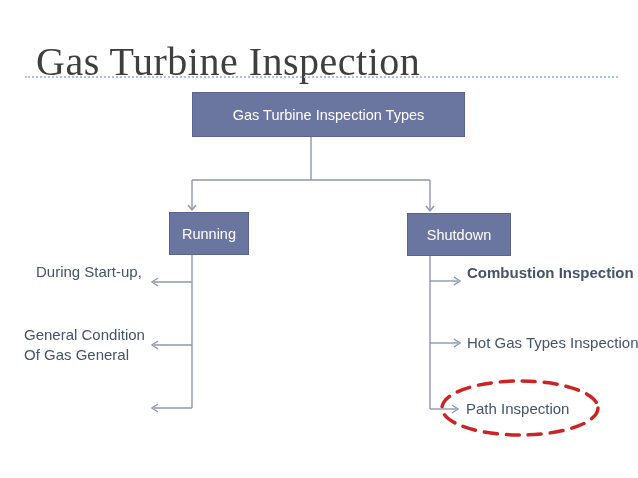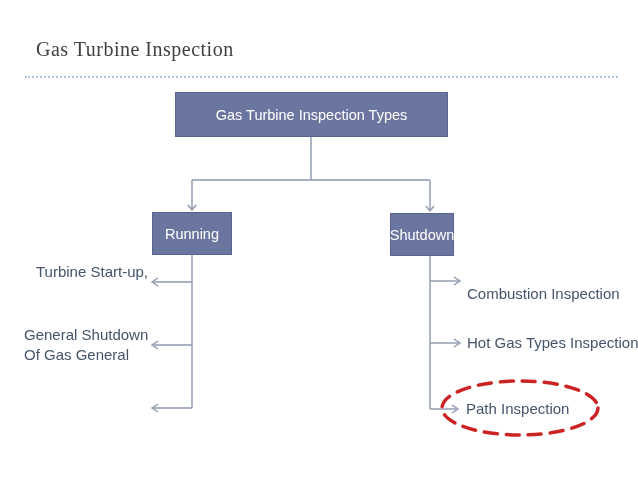--- a/index.html
+++ b/index.html
@@ -15,21 +15,21 @@
     font-family: "Liberation Sans", sans-serif;
     overflow: hidden;
   }
   .slide-title {
     position: absolute;
     left: 36px;
     top: 38px;
     margin: 0;
     font-family: "Liberation Serif", serif;
     font-weight: 400;
-    font-size: 20px;
+    font-size: 40px;
     letter-spacing: 0.5px;
     color: var(--title-text, #3f3f40);
     white-space: nowrap;
   }
   .title-divider {
     position: absolute;
     left: 25px;
     top: 76px;
     width: 593px;
     height: 0;
@@ -45,35 +45,36 @@
     position: absolute;
     display: flex;
     align-items: center;
     justify-content: center;
     background: var(--box-fill, #6b76a0);
     border: 1px solid var(--box-border, #59648f);
     color: var(--box-text, #ffffff);
     font-size: 14.5px;
     text-align: center;
     box-sizing: border-box;
+    margin-left: 17px;
   }
   .node-root     { left: 175px; top: 92px;  width: 273px; height: 45px; }
   .node-running  { left: 152px; top: 212px; width: 80px;  height: 43px; }
-  .node-shutdown { left: 390px; top: 213px; width: 64px;  height: 43px; }
+  .node-shutdown { left: 390px; top: 213px; width: 104px;  height: 43px; }
   .leaf-label {
     position: absolute;
     color: var(--label-text, #44546a);
     font-size: 15px;
     line-height: 20px;
     white-space: nowrap;
   }
   .leaf-l1 { left: 36px;  top: 262px; }
   .leaf-l2 { left: 24px;  top: 325px; }
   .leaf-l3 { left: 74px;  top: 388px; }
-  .leaf-r1 { left: 467px; top: 284px; }
+  .leaf-r1 { left: 467px; top: 263px; font-weight: bold; }
   .leaf-r2 { left: 467px; top: 333px; }
   .leaf-r3 { left: 466px; top: 399px; }
 </style>
 </head>
 <body>
 
 <div class="slide">
 
   <h1 class="slide-title">Gas Turbine Inspection</h1>
   <div class="title-divider"></div>
@@ -106,24 +107,24 @@
     <polyline points="452,405 458,409 452,413"></polyline>
 
     <ellipse cx="520" cy="408" rx="78" ry="27" stroke="var(--highlight-ellipse, #cc2424)" stroke-width="3.5" stroke-dasharray="13 9" stroke-linecap="round"></ellipse>
   </svg>
 
   <div class="node node-root">Gas Turbine Inspection Types</div>
   <div class="node node-running">Running</div>
   <div class="node node-shutdown">Shutdown</div>
 
   <div class="leaf-label leaf-l1">
-    <div>Turbine Start-up,</div>
+    <div>During Start-up,</div>
   </div>
   <div class="leaf-label leaf-l2">
-    <div>General Shutdown</div>
+    <div>General Condition</div>
     <div>Of Gas General</div>
   </div>
 
   <div class="leaf-label leaf-r1">Combustion Inspection</div>
   <div class="leaf-label leaf-r2">Hot Gas Types Inspection</div>
   <div class="leaf-label leaf-r3">Path Inspection</div>
 
 </div>
 
 </body></html>

